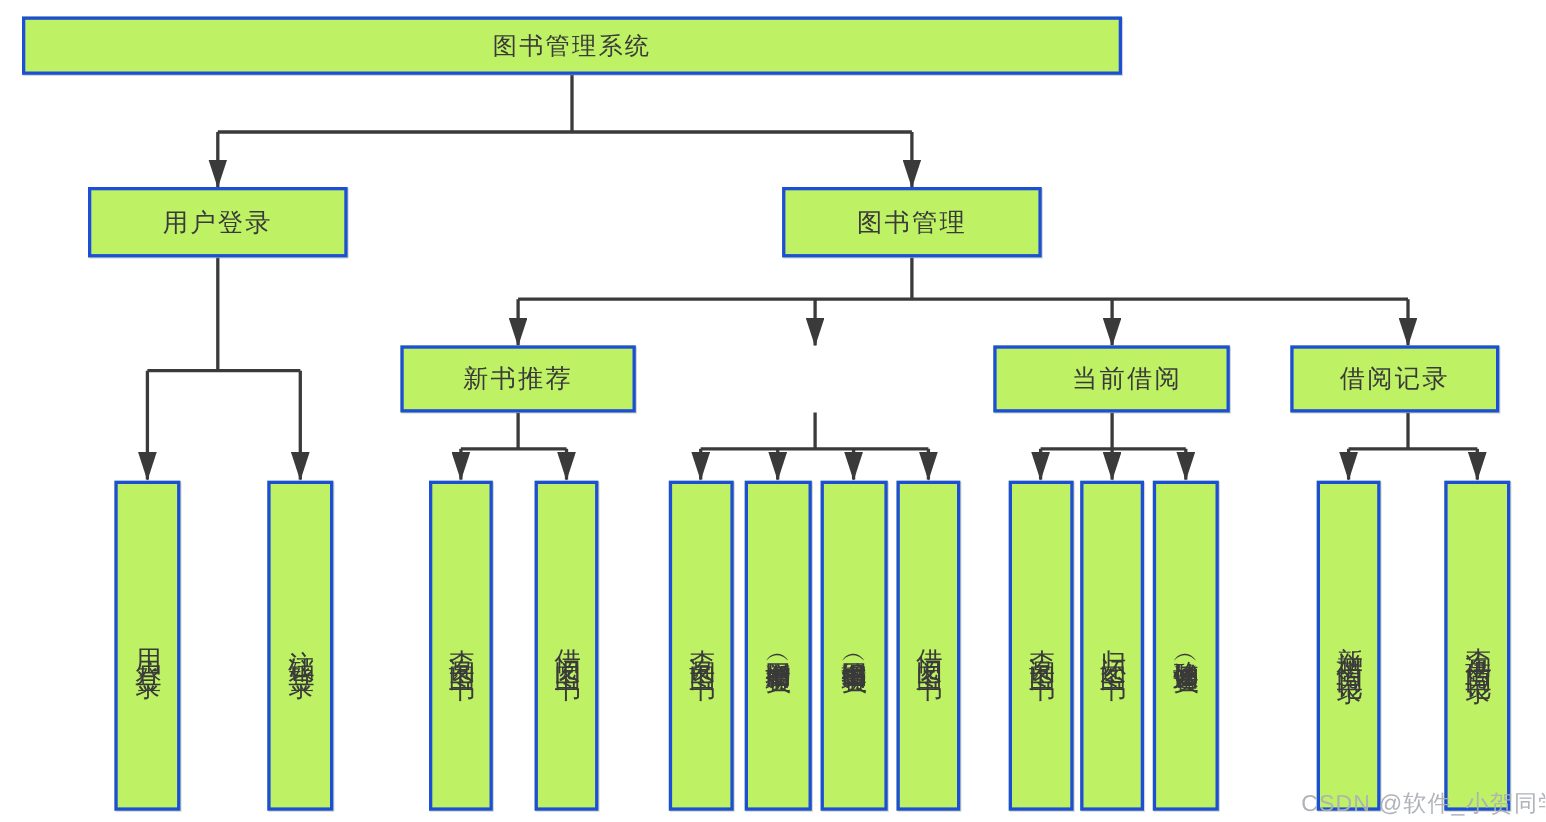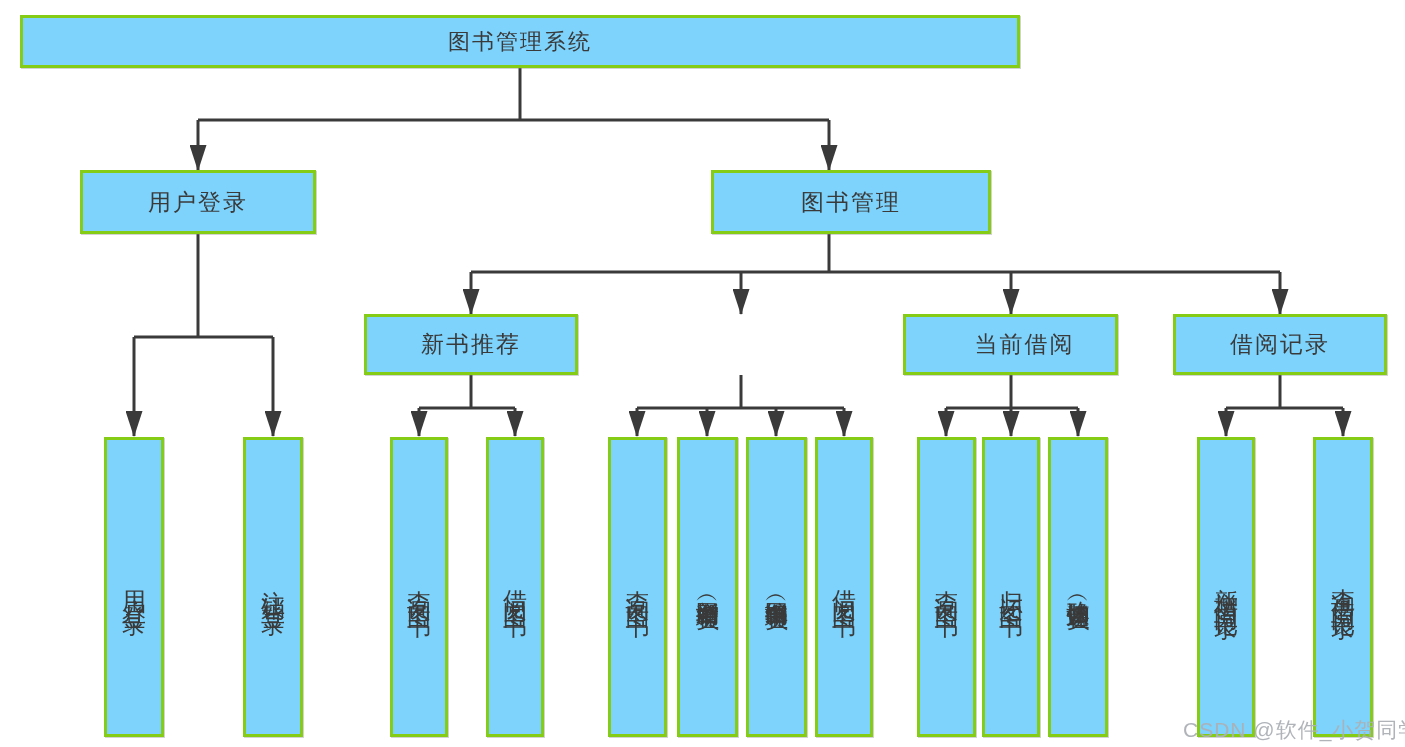--- a/index.html
+++ b/index.html
@@ -13,22 +13,22 @@
     overflow: hidden;
   }
   svg.wires {
     position: absolute;
     left: 0; top: 0;
     width: 1405px; height: 747px;
     pointer-events: none;
   }
   .node {
     position: absolute;
-    background: #7dd3fc;
-    border: 3px solid #84cc16;
+    background: #bef264;
+    border: 3px solid #1d4ed8;
     box-sizing: border-box;
     display: flex;
     align-items: center;
     justify-content: center;
     font-size: 23px;
     letter-spacing: 2px;
     box-shadow: 1px 1px 0 rgba(130,130,130,0.35);
   }
   .node.root { font-size: 22px; }
   .leaf span {
@@ -107,31 +107,31 @@
     </g>
   </svg>
 
   <div class="node root" style="left:20px; top:15px; width:1000px; height:53px;">
     <span>图书管理系统</span>
   </div>
 
   <div class="node" style="left:80px; top:170px; width:236px; height:64px;">
     <span>用户登录</span>
   </div>
-  <div class="node" style="left:711px; top:170px; width:280px; height:64px;">
+  <div class="node" style="left:711px; top:170px; width:236px; height:64px;">
     <span>图书管理</span>
   </div>
 
   <div class="node" style="left:364px; top:314px; width:214px; height:61px;">
     <span>新书推荐</span>
   </div>
   <div class="node" style="left:903px; top:314px; width:215px; height:61px;padding-left:28px;">
     <span>当前借阅</span>
   </div>
-  <div class="node" style="left:1173px; top:314px; width:214px; height:61px;">
+  <div class="node" style="left:1173px; top:314px; width:190px; height:61px;">
     <span>借阅记录</span>
   </div>
 
   <div class="node leaf" style="left:104px; top:437px; width:60px; height:300px;">
     <span>用户登录</span>
   </div>
   <div class="node leaf" style="left:243px; top:437px; width:60px; height:300px;">
     <span>注销登录</span>
   </div>
 

